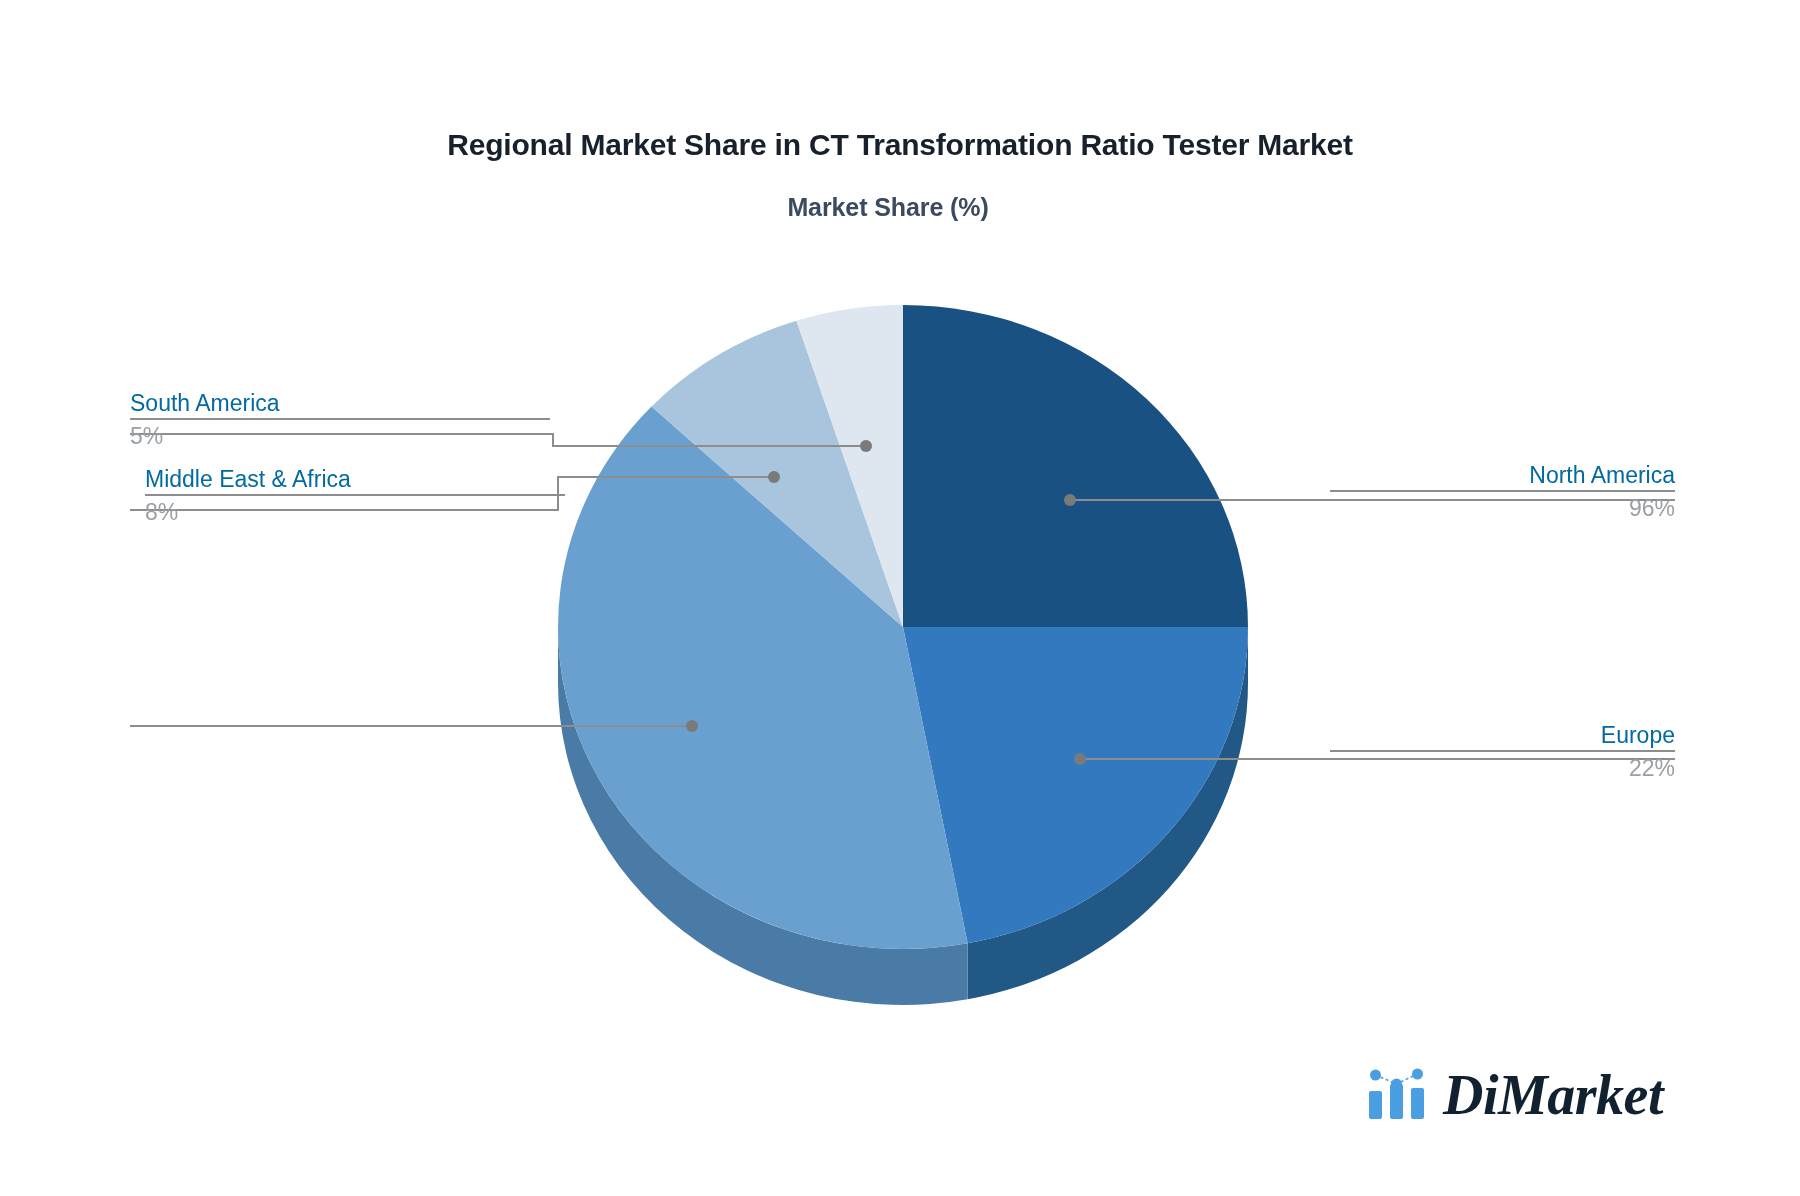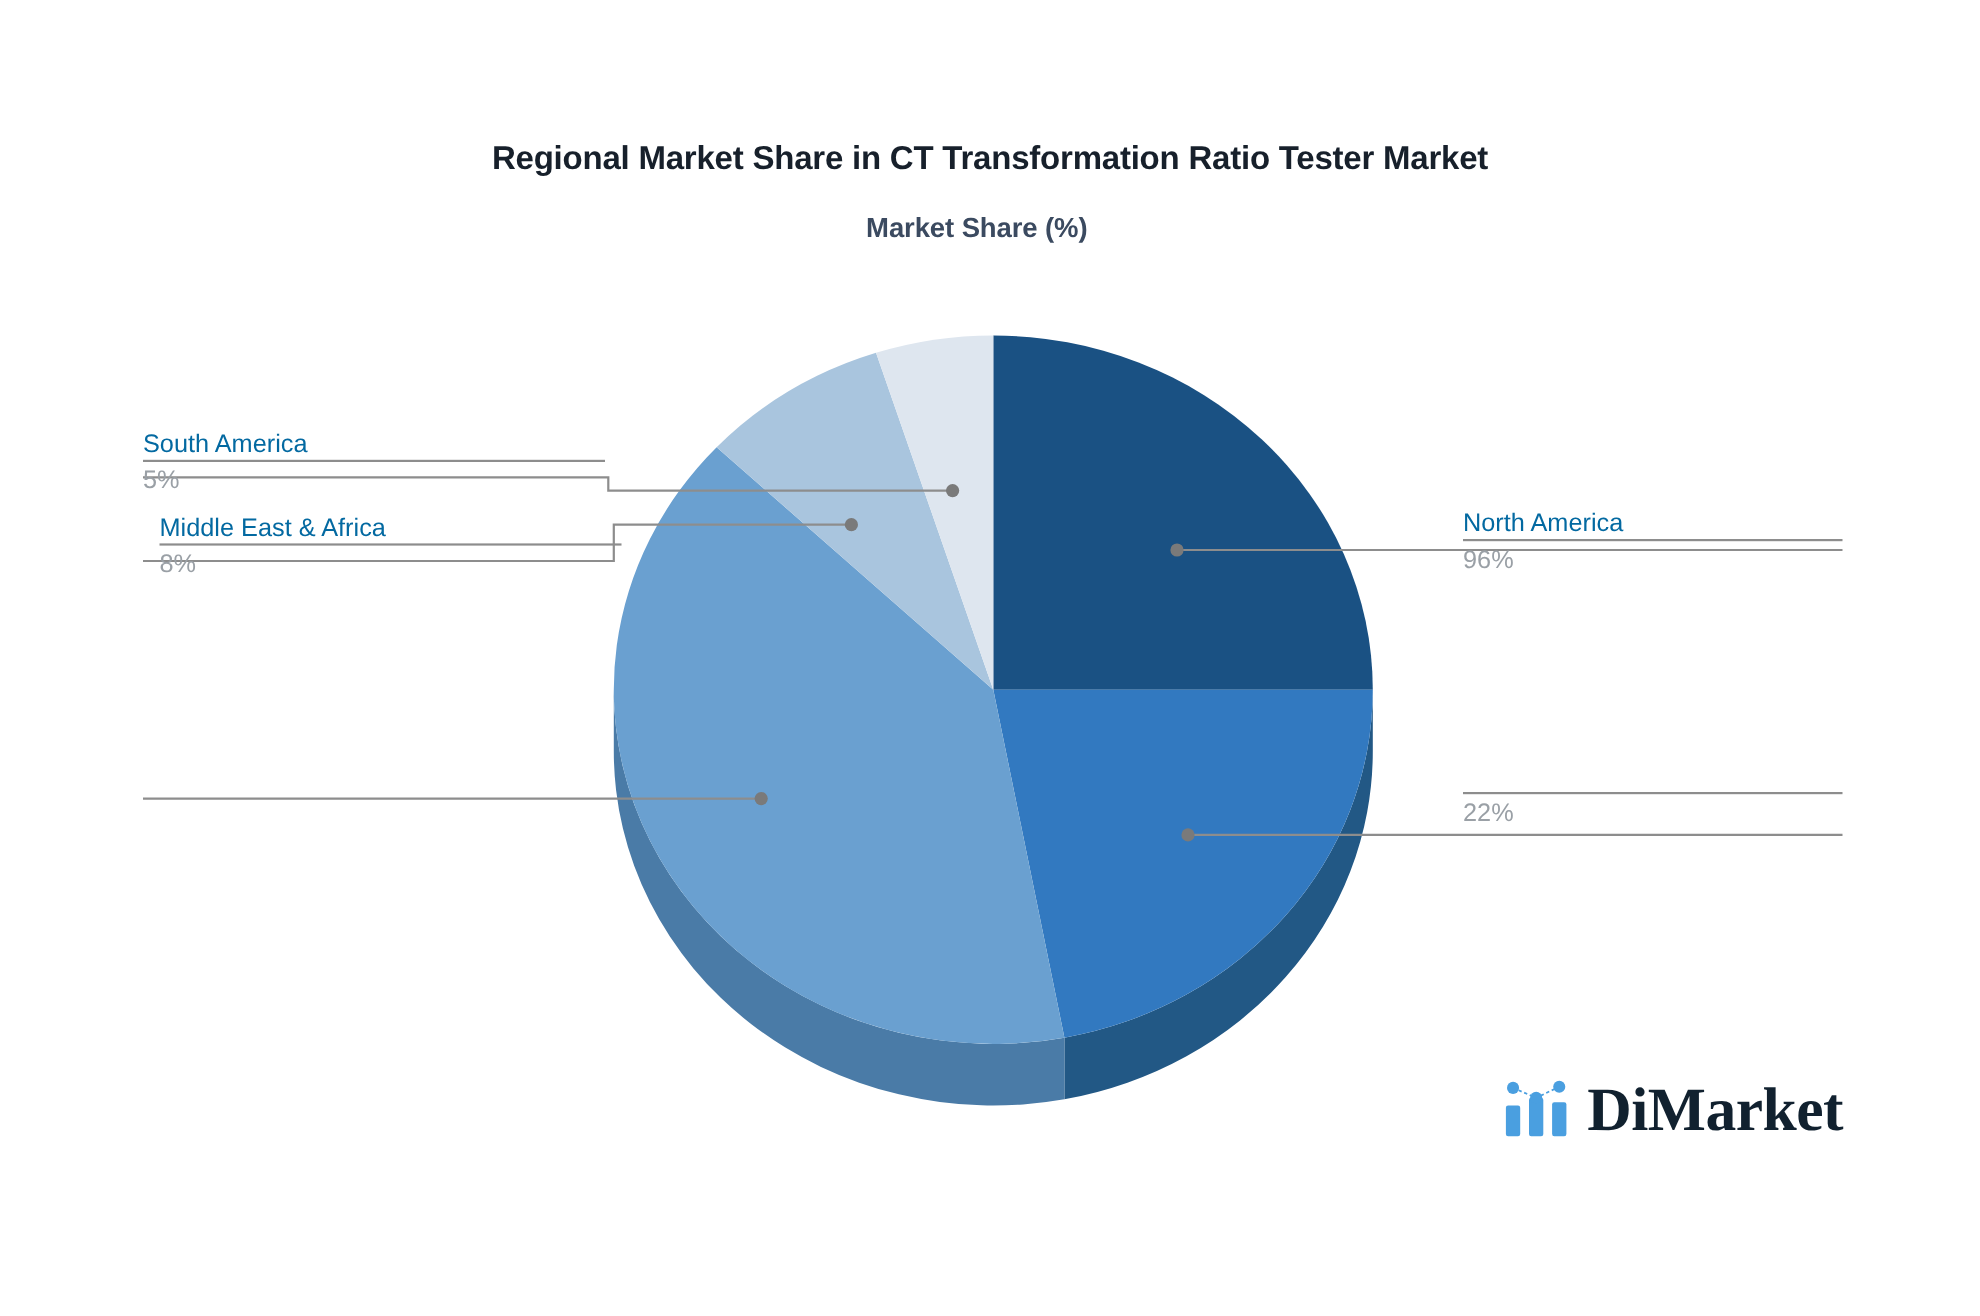--- a/index.html
+++ b/index.html
@@ -71,37 +71,38 @@
     color: #9aa0a6;
     line-height: 32px;
     white-space: nowrap;
   }
   .callout .rule {
     height: 0;
     border-top: 2px solid #8d8d8d;
   }
 
   .callout.left  .lbl, .callout.left  .val { text-align: left; }
-  .callout.right .lbl, .callout.right .val { text-align: left; }
+  .callout.right .lbl, .callout.right .val { text-align: right; }
 
   
   #callout-south-america   { left: 130px;  top: 388px;  width: 420px; }
   #callout-mea             { left: 145px;  top: 464px;  width: 420px; }
   #callout-asia-pacific    { left: 130px;  top: 690px;  width: 455px; }
   #callout-north-america   { left: 1330px; top: 460px;  width: 345px; }
   #callout-europe          { left: 1330px; top: 720px;  width: 345px; }
 
   
   #logo {
     position: absolute;
     left: 1365px;
-    top: 981px;
+    top: 1067px;
     display: flex;
     align-items: flex-start;
     gap: 14px;
+    font-style: italic;
   }
   #logo-icon { display: block; }
   #logo-wordmark {
     font-family: "Liberation Serif", serif;
     font-size: 56px;
     font-weight: bold;
     color: #11212f;
     letter-spacing: -0.5px;
     line-height: 1;
   }
@@ -166,20 +167,21 @@
   </div>
 
 
   <div class="callout right" id="callout-north-america">
     <div class="lbl">North America</div>
     <div class="rule"></div>
     <div class="val">96%</div>
   </div>
 
   <div class="callout right" id="callout-europe">
+    <div class="lbl">Europe</div>
     <div class="rule"></div>
     <div class="val">22%</div>
   </div>
 
   <div id="logo">
     <svg id="logo-icon" width="64" height="56" viewBox="0 0 64 56">
       <g id="logo-icon-shapes">
           <rect x="4" y="24" width="13" height="28" rx="2" fill="#4a9fe0"></rect>
           <rect x="25" y="17" width="13" height="35" rx="2" fill="#4a9fe0"></rect>
           <rect x="46" y="21" width="13" height="31" rx="2" fill="#4a9fe0"></rect>

